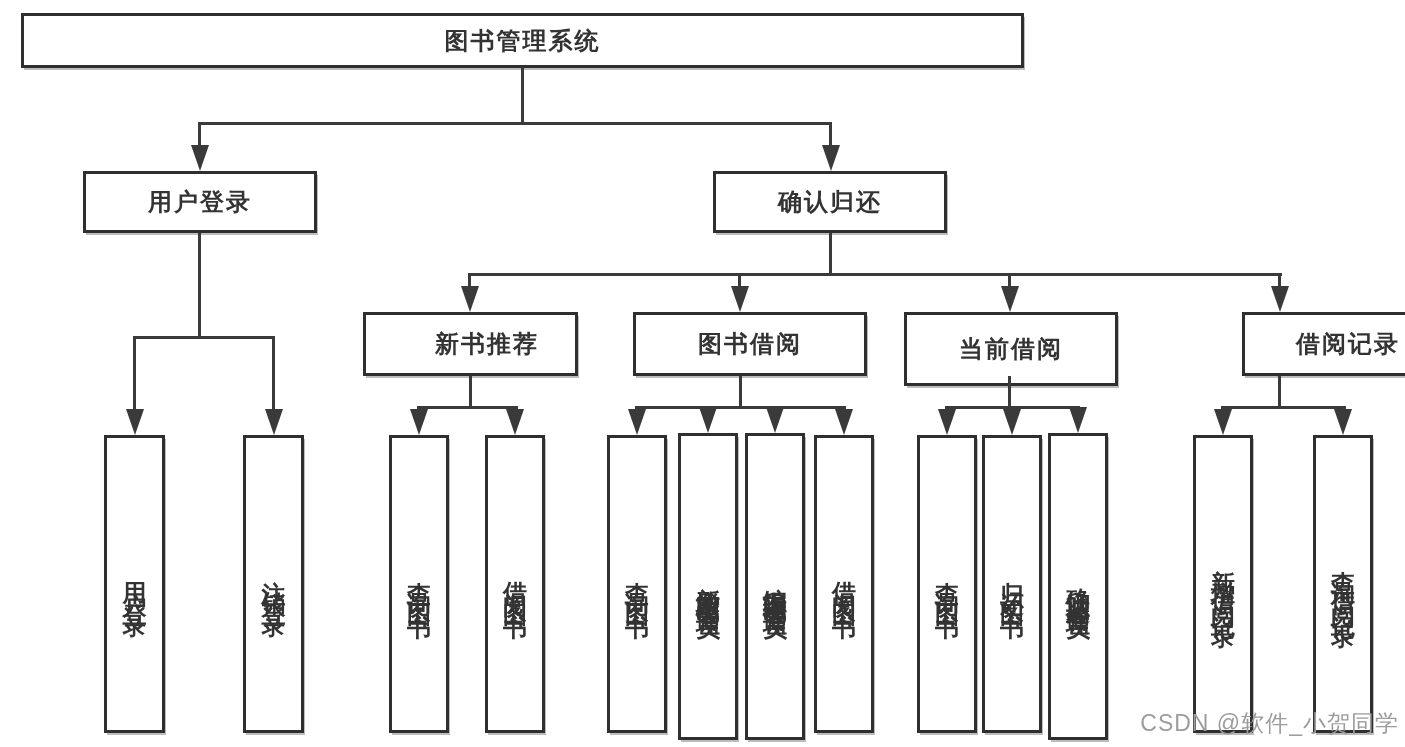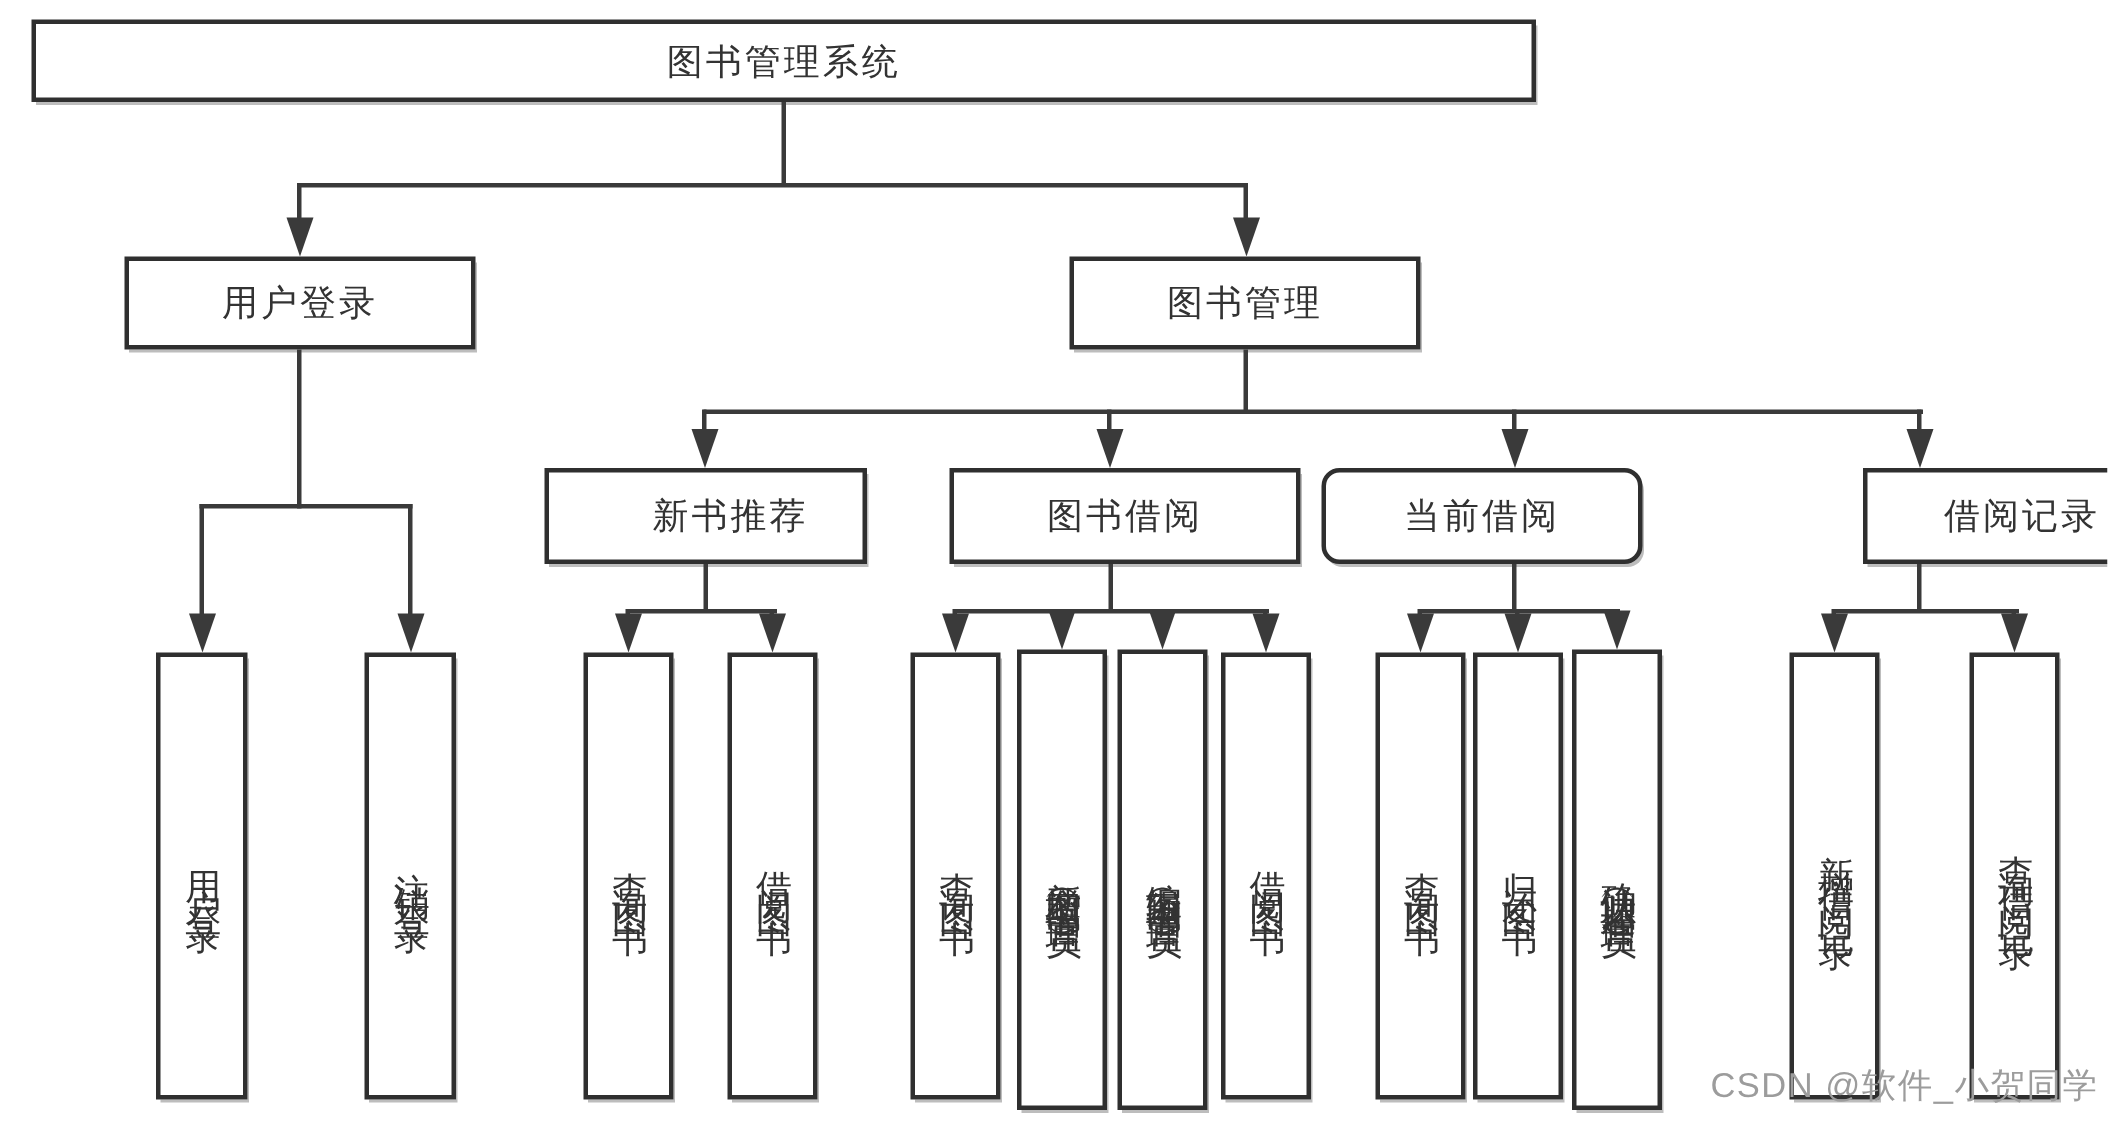--- a/index.html
+++ b/index.html
@@ -3,21 +3,21 @@
 <meta charset="utf-8">
 <style>
   html,body{margin:0;padding:0;background:#fff;}
   #canvas{
     position:relative;width:1405px;height:747px;background:#ffffff;overflow:hidden;
     font-family:"Liberation Sans","DejaVu Sans",sans-serif;
   }
   .box{
     position:absolute;background:#ffffff;border:3px solid #2f2f2f;
     box-shadow:2px 3px 0 -1px #bdbdbd;box-sizing:border-box;
-    display:flex;align-items:center;justify-content:center;
+    display:flex;align-items:center;justify-content:center;font-weight:bold;
   }
   .htext{
     font-size:24px;color:#333333;letter-spacing:2px;white-space:nowrap;
   }
   .vtext{
     writing-mode:vertical-rl;text-orientation:mixed;
     font-size:24px;color:#333333;letter-spacing:11px;line-height:1;white-space:nowrap;
   }
   .admin .vtext{letter-spacing:4px;}
   .hline{position:absolute;height:3px;background:#3a3a3a;}
@@ -45,42 +45,42 @@
 
   <div class="vline" style="left:521px;top:68px;height:56px;"></div>
   <div class="hline" style="left:199px;top:122px;width:633px;"></div>
   <div class="arrow" style="left:198px;top:122px;height:24px;"></div>
   <div class="arrow" style="left:829px;top:122px;height:24px;"></div>
 
   <div class="box" style="left:83px;top:171px;width:234px;height:62px;">
     <span class="htext">用户登录</span>
   </div>
   <div class="box" style="left:713px;top:171px;width:234px;height:62px;">
-    <span class="htext">图书管理</span>
+    <span class="htext">确认归还</span>
   </div>
 
   <div class="vline" style="left:198px;top:233px;height:106px;"></div>
   <div class="hline" style="left:133px;top:336px;width:142px;"></div>
   <div class="arrow" style="left:133px;top:336px;height:74px;"></div>
   <div class="arrow" style="left:272px;top:336px;height:74px;"></div>
 
   <div class="vline" style="left:829px;top:233px;height:43px;"></div>
   <div class="hline" style="left:469px;top:273px;width:813px;"></div>
   <div class="arrow" style="left:468px;top:273px;height:14px;"></div>
   <div class="arrow" style="left:738px;top:273px;height:14px;"></div>
   <div class="arrow" style="left:1008px;top:273px;height:14px;"></div>
   <div class="arrow" style="left:1278px;top:273px;height:14px;"></div>
 
   <div class="box" style="left:363px;top:312px;width:215px;height:64px;padding-left:33px;">
     <span class="htext">新书推荐</span>
   </div>
   <div class="box" style="left:633px;top:312px;width:234px;height:64px;">
     <span class="htext">图书借阅</span>
   </div>
-  <div class="box" style="left:881px;top:312px;width:214px;height:64px;border-radius:12px;">
+  <div class="box" style="left:904px;top:312px;width:214px;height:74px;">
     <span class="htext">当前借阅</span>
   </div>
   <div class="box" style="left:1242px;top:312px;width:212px;height:64px;justify-content:center;">
     <span class="htext">借阅记录</span>
   </div>
 
   <div class="vline" style="left:469px;top:376px;height:32px;"></div>
   <div class="hline" style="left:418px;top:406px;width:100px;"></div>
   <div class="arrow" style="left:417px;top:406px;height:4px;"></div>
   <div class="arrow" style="left:513px;top:406px;height:4px;"></div>

